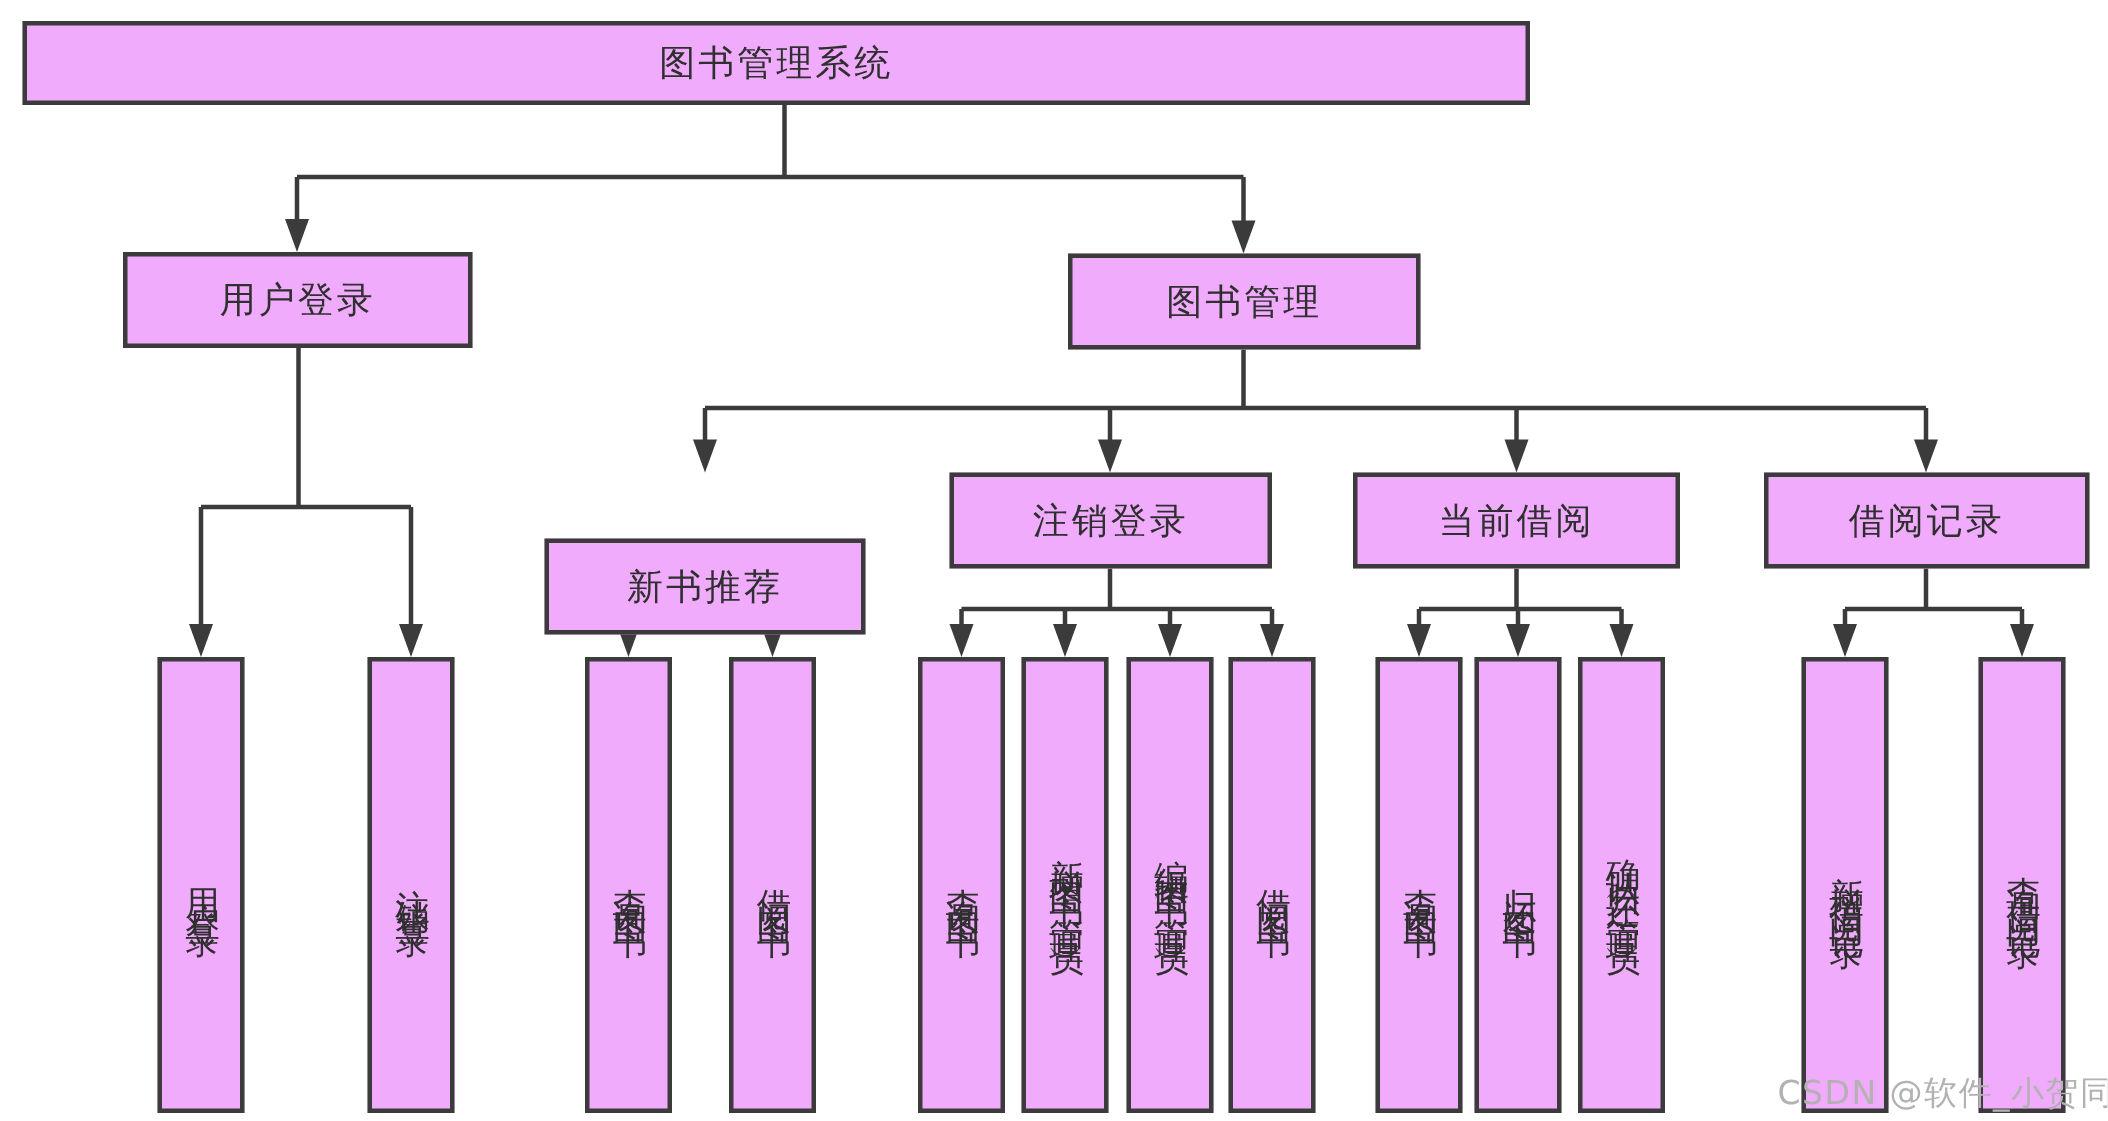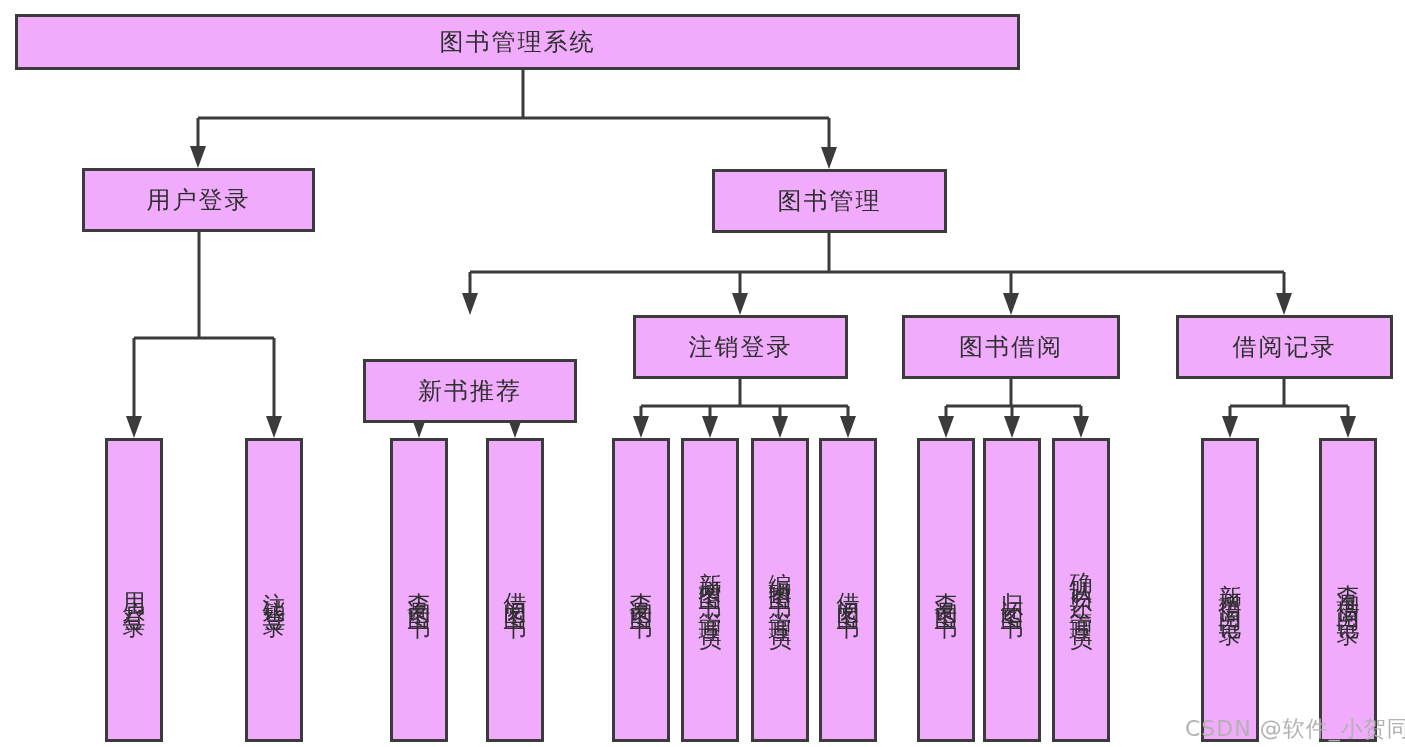--- a/index.html
+++ b/index.html
@@ -85,21 +85,21 @@
     <span class="hlabel">图书管理</span>
   </div>
 
   <div class="node l3a">
     <span class="hlabel">新书推荐</span>
   </div>
   <div class="node l3b">
     <span class="hlabel">注销登录</span>
   </div>
   <div class="node l3c">
-    <span class="hlabel">图书借阅</span>
+    <span class="hlabel">当前借阅</span>
   </div>
   <div class="node l3d">
     <span class="hlabel">借阅记录</span>
   </div>
 
   <div class="node leaf ua1">
     <span class="vtext">用户登录</span>
   </div>
   <div class="node leaf ua2">
     <span class="vtext">注销登录</span>

